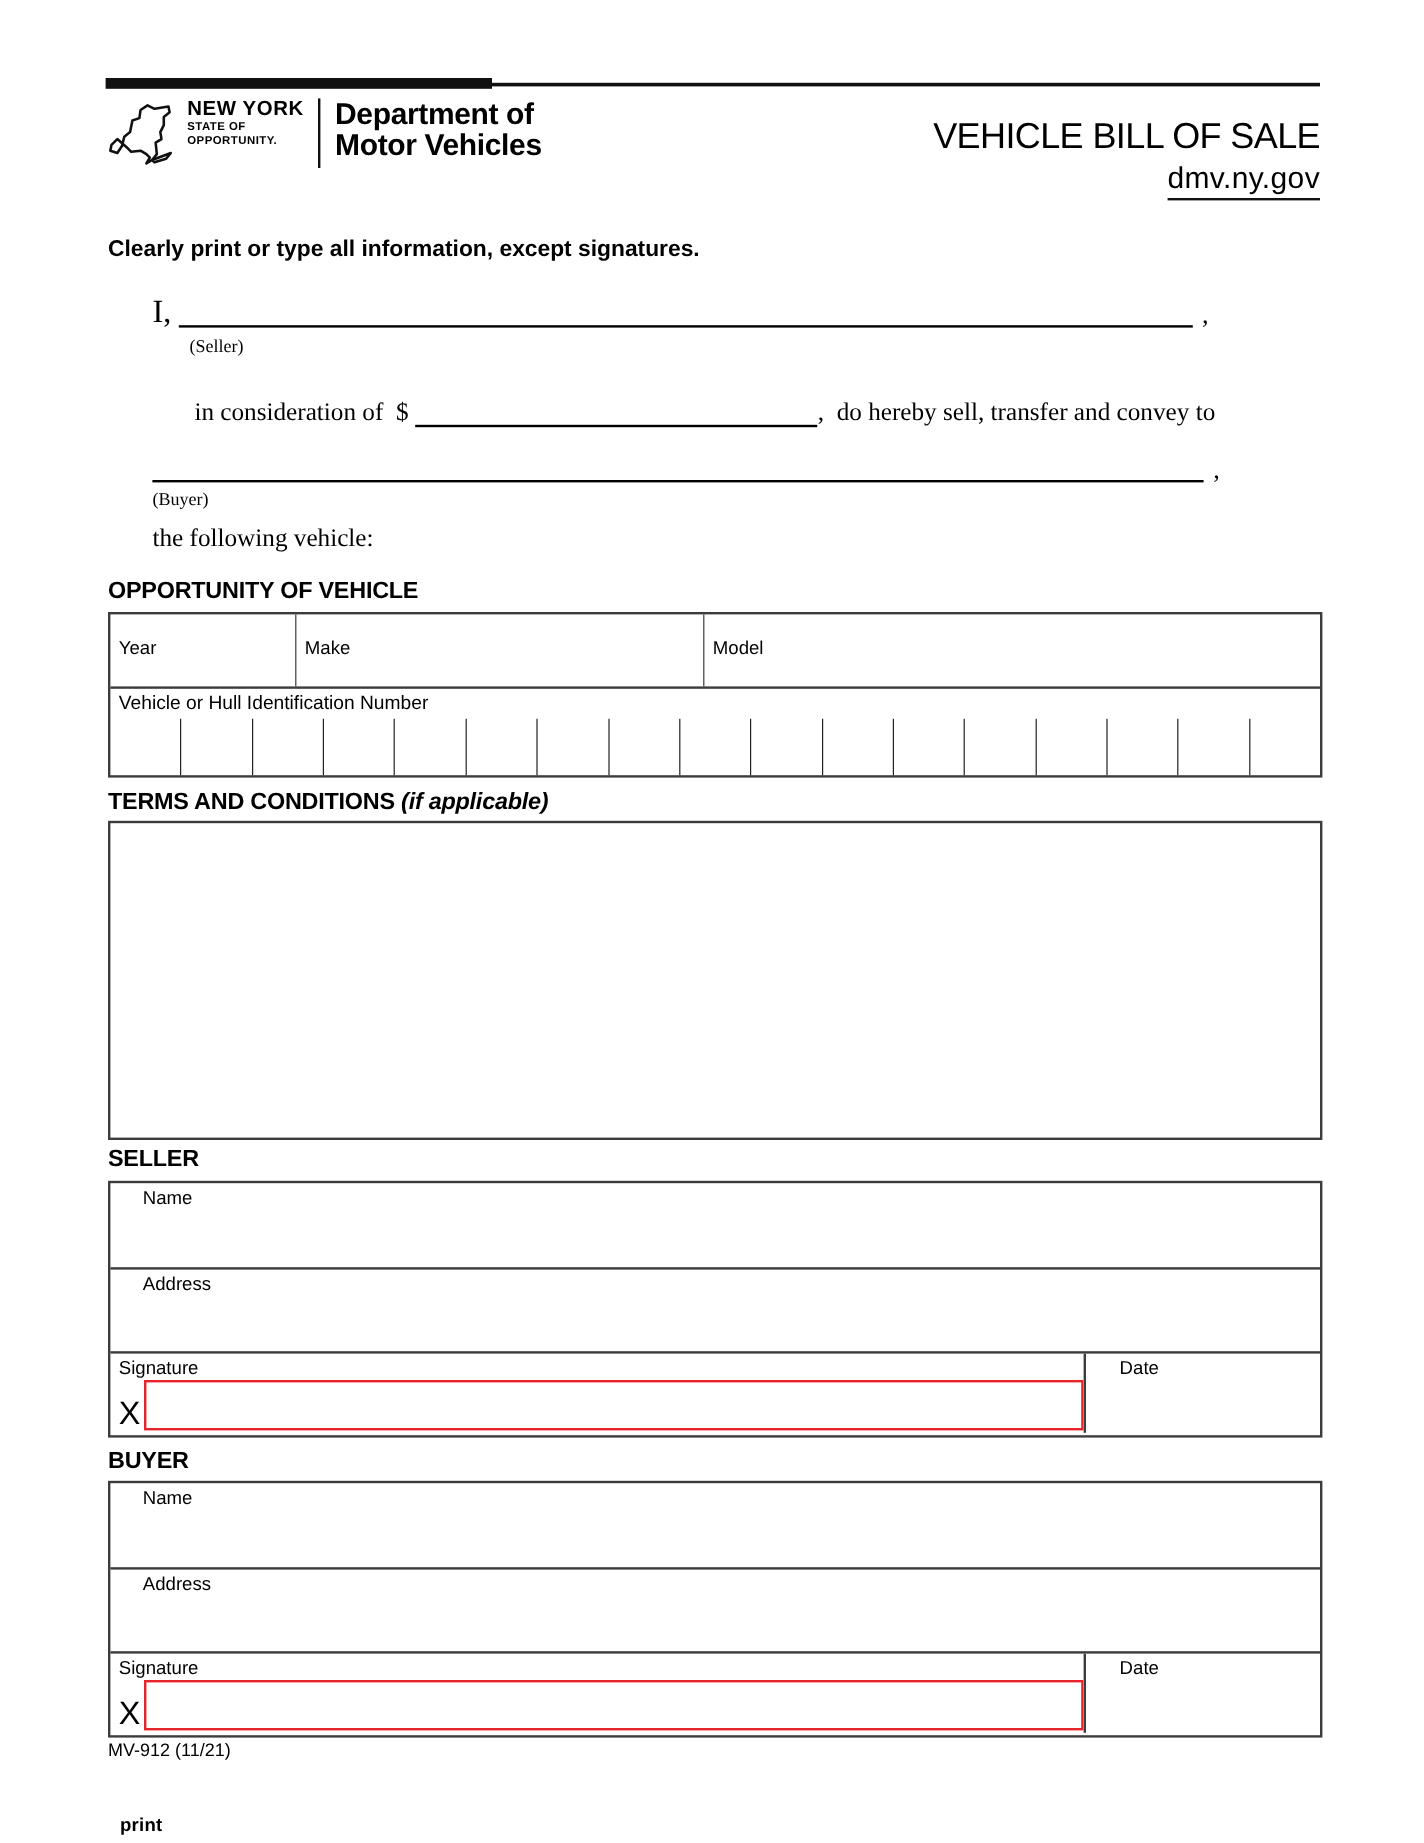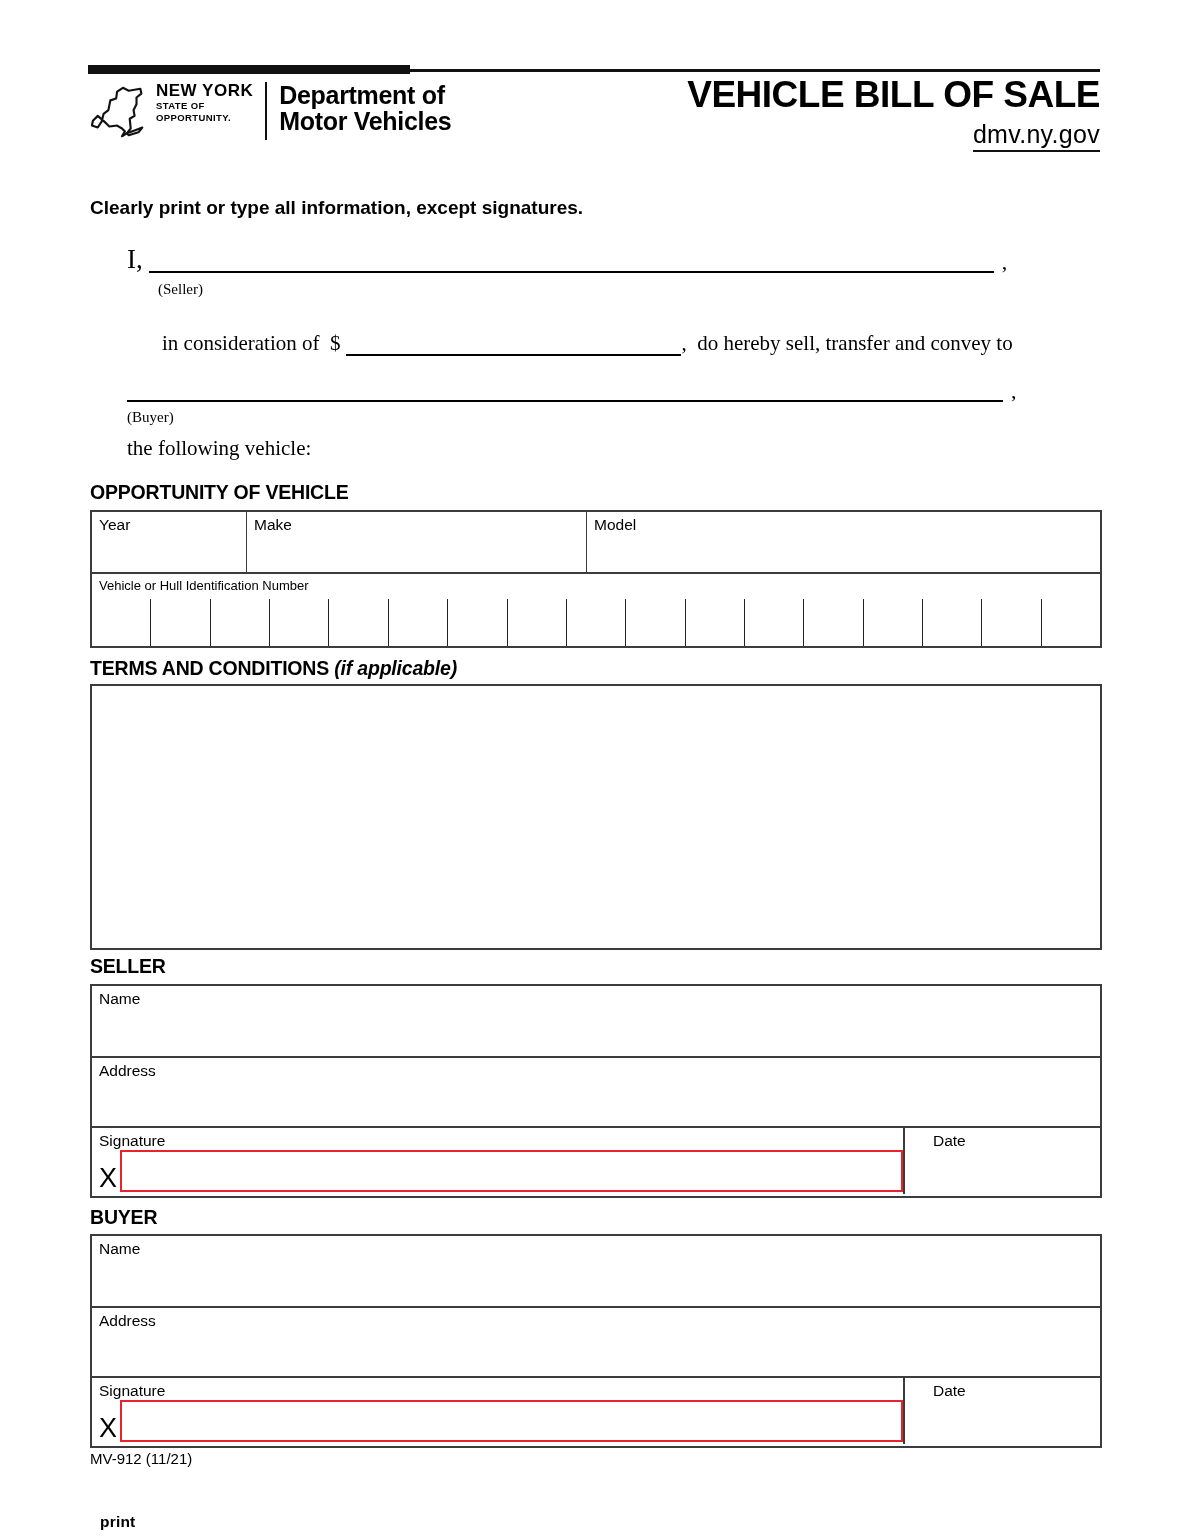--- a/index.html
+++ b/index.html
@@ -34,21 +34,21 @@
   .ny-shape { width: 62px; height: 60px; margin-right: 4px; }
   .logo-words { line-height: 1; margin-right: 12px; }
   .logo-ny { font-size: 17px; font-weight: bold; letter-spacing: 0.5px; }
   .logo-tag { font-size: 9.5px; font-weight: bold; letter-spacing: 0.4px; margin-top: 2px; }
   .logo-divider { width: 2px; height: 58px; background: #111; margin-right: 12px; }
   .dept-words { line-height: 1.05; }
   .dept-line { font-size: 25px; font-weight: bold; letter-spacing: -0.3px; }
   .title-block {
     position: absolute; top: 74px; right: 87px; text-align: right;
   }
-  .doc-title { font-size: 37px; font-weight: bold; letter-spacing: -0.5px; }
+  .doc-title { font-size: 30px; font-weight: normal; letter-spacing: -0.5px; margin-top: 23px; }
   .doc-site {
     display: inline-block; font-size: 25px; letter-spacing: 0.3px;
     border-bottom: 2px solid #111; padding-bottom: 1px; margin-top: 4px;
   }
   
   .instruction {
     position: absolute; top: 197px; left: 90px;
     font-size: 19px; font-weight: bold;
   }
   
@@ -87,43 +87,43 @@
     font-size: 19.5px; font-weight: bold; letter-spacing: -0.2px;
   }
   .heading-note { font-style: italic; }
   
   .box-border { border: 2px solid var(--table-border); }
   .vehicle-table {
     position: absolute; top: 510px; left: 90px; width: 1012px; height: 138px;
     background: #fff;
   }
   .veh-row1 { display: flex; height: 62px; border-bottom: 2px solid var(--table-border); }
-  .veh-cell { padding: 4px 7px; font-size: 15.5px; }
+  .veh-cell { padding: 20px 7px; font-size: 15.5px; }
   .veh-year  { width: 155px; border-right: 1.5px solid var(--table-border); }
   .veh-make  { width: 340px; border-right: 1.5px solid var(--table-border); }
   .veh-model { flex: 1; }
   .vin-row { height: 72px; position: relative; }
-  .vin-label { padding: 4px 7px; font-size: 13px; }
+  .vin-label { padding: 4px 7px; font-size: 16px; }
   .vin-cells {
     position: absolute; left: 0; right: 0; bottom: 0; height: 47px;
     display: flex;
   }
   .vin-cell { flex: 1; border-right: 1.5px solid #222; }
   .vin-cell:last-child { border-right: none; }
   
   .terms-box {
     position: absolute; top: 684px; left: 90px; width: 1012px; height: 266px;
     background: #fff;
   }
   
   .party-table {
     position: absolute; left: 90px; width: 1012px; height: 214px;
     background: #fff;
   }
-  .party-row { position: relative; }
+  .party-row { position: relative; padding-left: 20px; }
   .party-name    { height: 72px; border-bottom: 2px solid var(--table-border); }
   .party-address { height: 70px; border-bottom: 2px solid var(--table-border); }
   .party-sig-row { height: 66px; display: flex; }
   .party-label { padding: 4px 7px; font-size: 15.5px; }
   .sig-cell { width: 813px; border-right: 2px solid var(--table-border); position: relative; }
   .date-cell { flex: 1; padding-left: 21px; }
   .sig-x {
     position: absolute; left: 7px; bottom: 2px;
     font-size: 27px; line-height: 1; font-weight: normal;
   }

